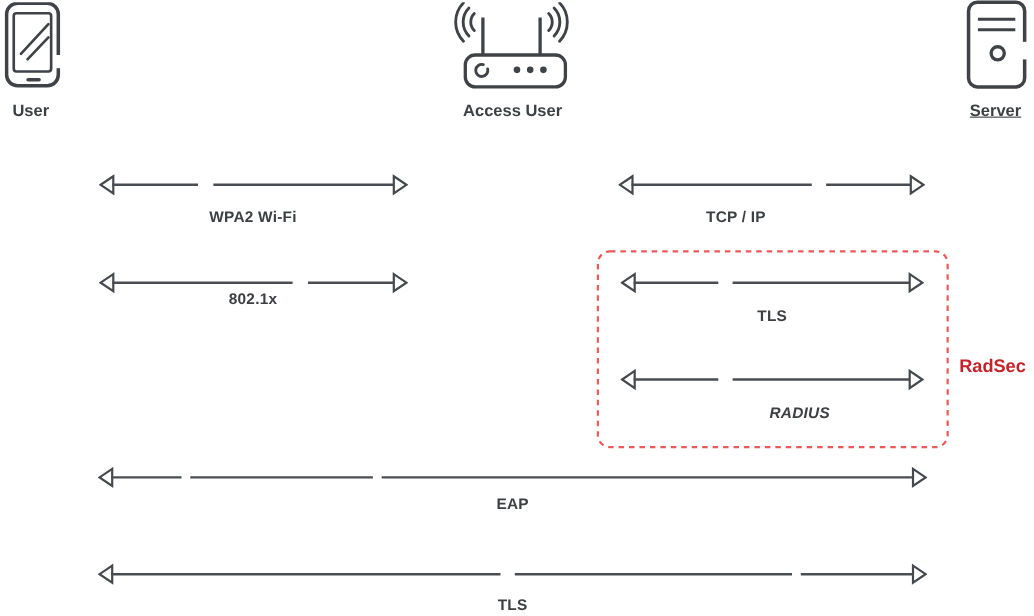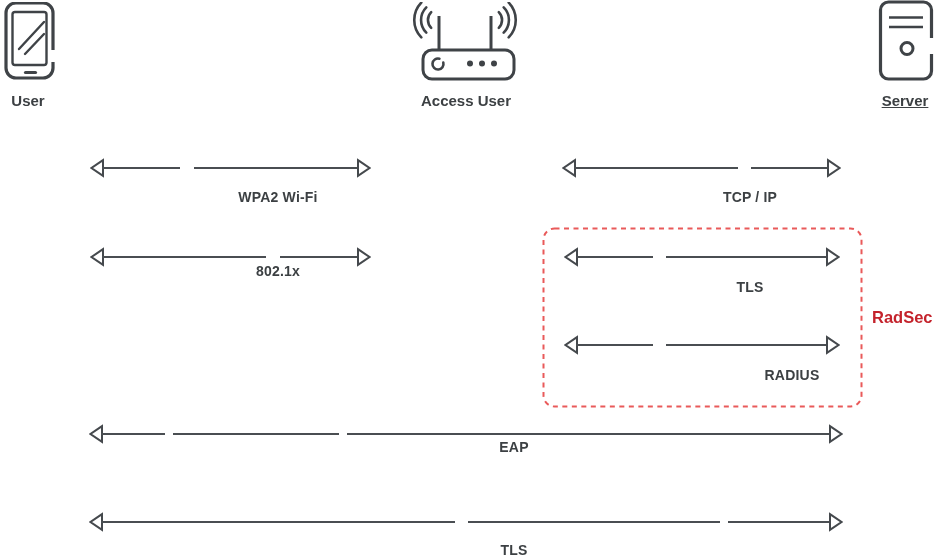--- a/index.html
+++ b/index.html
@@ -14,21 +14,21 @@
   .node-label{
     position:absolute;
     transform:translateX(-50%);
     font-size:15px;font-weight:700;color:#3c4043;
     white-space:nowrap;line-height:1.1;
   }
   .link-label{
     position:absolute;
     transform:translateX(-50%);
     font-size:14px;font-weight:600;color:#3c4043;
-    letter-spacing:.2px;white-space:nowrap;line-height:1.1;margin-left:48px;
+    letter-spacing:.2px;white-space:nowrap;line-height:1.1;
   }
   .radsec-label{
     position:absolute;
     font-size:16.5px;font-weight:700;color:#c4232c;
     white-space:nowrap;line-height:1.1;
   }
   svg{display:block;}
   .shaft{stroke:#4a4e52;stroke-width:2.2;fill:none;}
   .head{fill:#ffffff;stroke:#45494d;stroke-width:2;stroke-linejoin:miter;}
   .icon-stroke{stroke:#3f4347;fill:none;}
@@ -85,41 +85,41 @@
       <rect x="52" y="38" width="10" height="16" fill="#ffffff"></rect>
     </svg>
   </div>
   <div class="node-label" style="left:905px;top:93px;text-decoration:underline;">Server</div>
 
   <div class="abs" style="left:542px;top:227px;width:322px;height:182px;">
     <svg width="322" height="182" viewBox="0 0 322 182">
       <rect x="1.5" y="1.5" width="318" height="178" rx="11" fill="none" stroke="#e95a5a" stroke-width="2" stroke-dasharray="5 4.5"></rect>
     </svg>
   </div>
-  <div class="radsec-label" style="left:872px;top:308px;">RadSec</div>
+  <div class="radsec-label" style="left:872px;top:324px;">RadSec</div>
 
   <div class="abs" style="left:90px;top:158px;">
     <svg width="281" height="20" viewBox="0 0 281 20">
       <path class="head" d="M13 2.2 L1.5 10 L13 17.8 Z"></path>
       <line class="shaft" x1="12" y1="10" x2="90" y2="10"></line>
       <line class="shaft" x1="104" y1="10" x2="269" y2="10"></line>
       <path class="head" d="M268 2.2 L279.5 10 L268 17.8 Z"></path>
     </svg>
   </div>
   <div class="link-label" style="left:230px;top:190px;">WPA2 Wi-Fi</div>
 
   <div class="abs" style="left:562px;top:158px;">
     <svg width="279" height="20" viewBox="0 0 279 20">
       <path class="head" d="M13 2.2 L1.5 10 L13 17.8 Z"></path>
       <line class="shaft" x1="12" y1="10" x2="176" y2="10"></line>
       <line class="shaft" x1="189" y1="10" x2="267" y2="10"></line>
       <path class="head" d="M266 2.2 L277.5 10 L266 17.8 Z"></path>
     </svg>
   </div>
-  <div class="link-label" style="left:702px;top:190px;">TCP / IP</div>
+  <div class="link-label" style="left:669px;top:190px;">TCP / IP</div>
 
   <div class="abs" style="left:90px;top:247px;">
     <svg width="281" height="20" viewBox="0 0 281 20">
       <path class="head" d="M13 2.2 L1.5 10 L13 17.8 Z"></path>
       <line class="shaft" x1="12" y1="10" x2="176" y2="10"></line>
       <line class="shaft" x1="190" y1="10" x2="269" y2="10"></line>
       <path class="head" d="M268 2.2 L279.5 10 L268 17.8 Z"></path>
     </svg>
   </div>
   <div class="link-label" style="left:230px;top:264px;">802.1x</div>
@@ -135,32 +135,32 @@
   <div class="link-label" style="left:702px;top:280px;">TLS</div>
 
   <div class="abs" style="left:564px;top:335px;">
     <svg width="276" height="20" viewBox="0 0 276 20">
       <path class="head" d="M13 2.2 L1.5 10 L13 17.8 Z"></path>
       <line class="shaft" x1="12" y1="10" x2="89" y2="10"></line>
       <line class="shaft" x1="102" y1="10" x2="264" y2="10"></line>
       <path class="head" d="M263 2.2 L274.5 10 L263 17.8 Z"></path>
     </svg>
   </div>
-  <div class="link-label" style="left:744px;top:368px;">RADIUS</div>
+  <div class="link-label" style="left:727px;top:368px;font-style:italic;">RADIUS</div>
 
   <div class="abs" style="left:89px;top:424px;">
     <svg width="754" height="20" viewBox="0 0 754 20">
       <path class="head" d="M13 2.2 L1.5 10 L13 17.8 Z"></path>
       <line class="shaft" x1="12" y1="10" x2="76" y2="10"></line>
       <line class="shaft" x1="84" y1="10" x2="250" y2="10"></line>
       <line class="shaft" x1="258" y1="10" x2="742" y2="10"></line>
       <path class="head" d="M741 2.2 L752.5 10 L741 17.8 Z"></path>
     </svg>
   </div>
-  <div class="link-label" style="left:466px;top:440px;">EAP</div>
+  <div class="link-label" style="left:466px;top:451px;">EAP</div>
 
   <div class="abs" style="left:89px;top:512px;">
     <svg width="754" height="20" viewBox="0 0 754 20">
       <path class="head" d="M13 2.2 L1.5 10 L13 17.8 Z"></path>
       <line class="shaft" x1="12" y1="10" x2="366" y2="10"></line>
       <line class="shaft" x1="379" y1="10" x2="631" y2="10"></line>
       <line class="shaft" x1="639" y1="10" x2="742" y2="10"></line>
       <path class="head" d="M741 2.2 L752.5 10 L741 17.8 Z"></path>
     </svg>
   </div>

